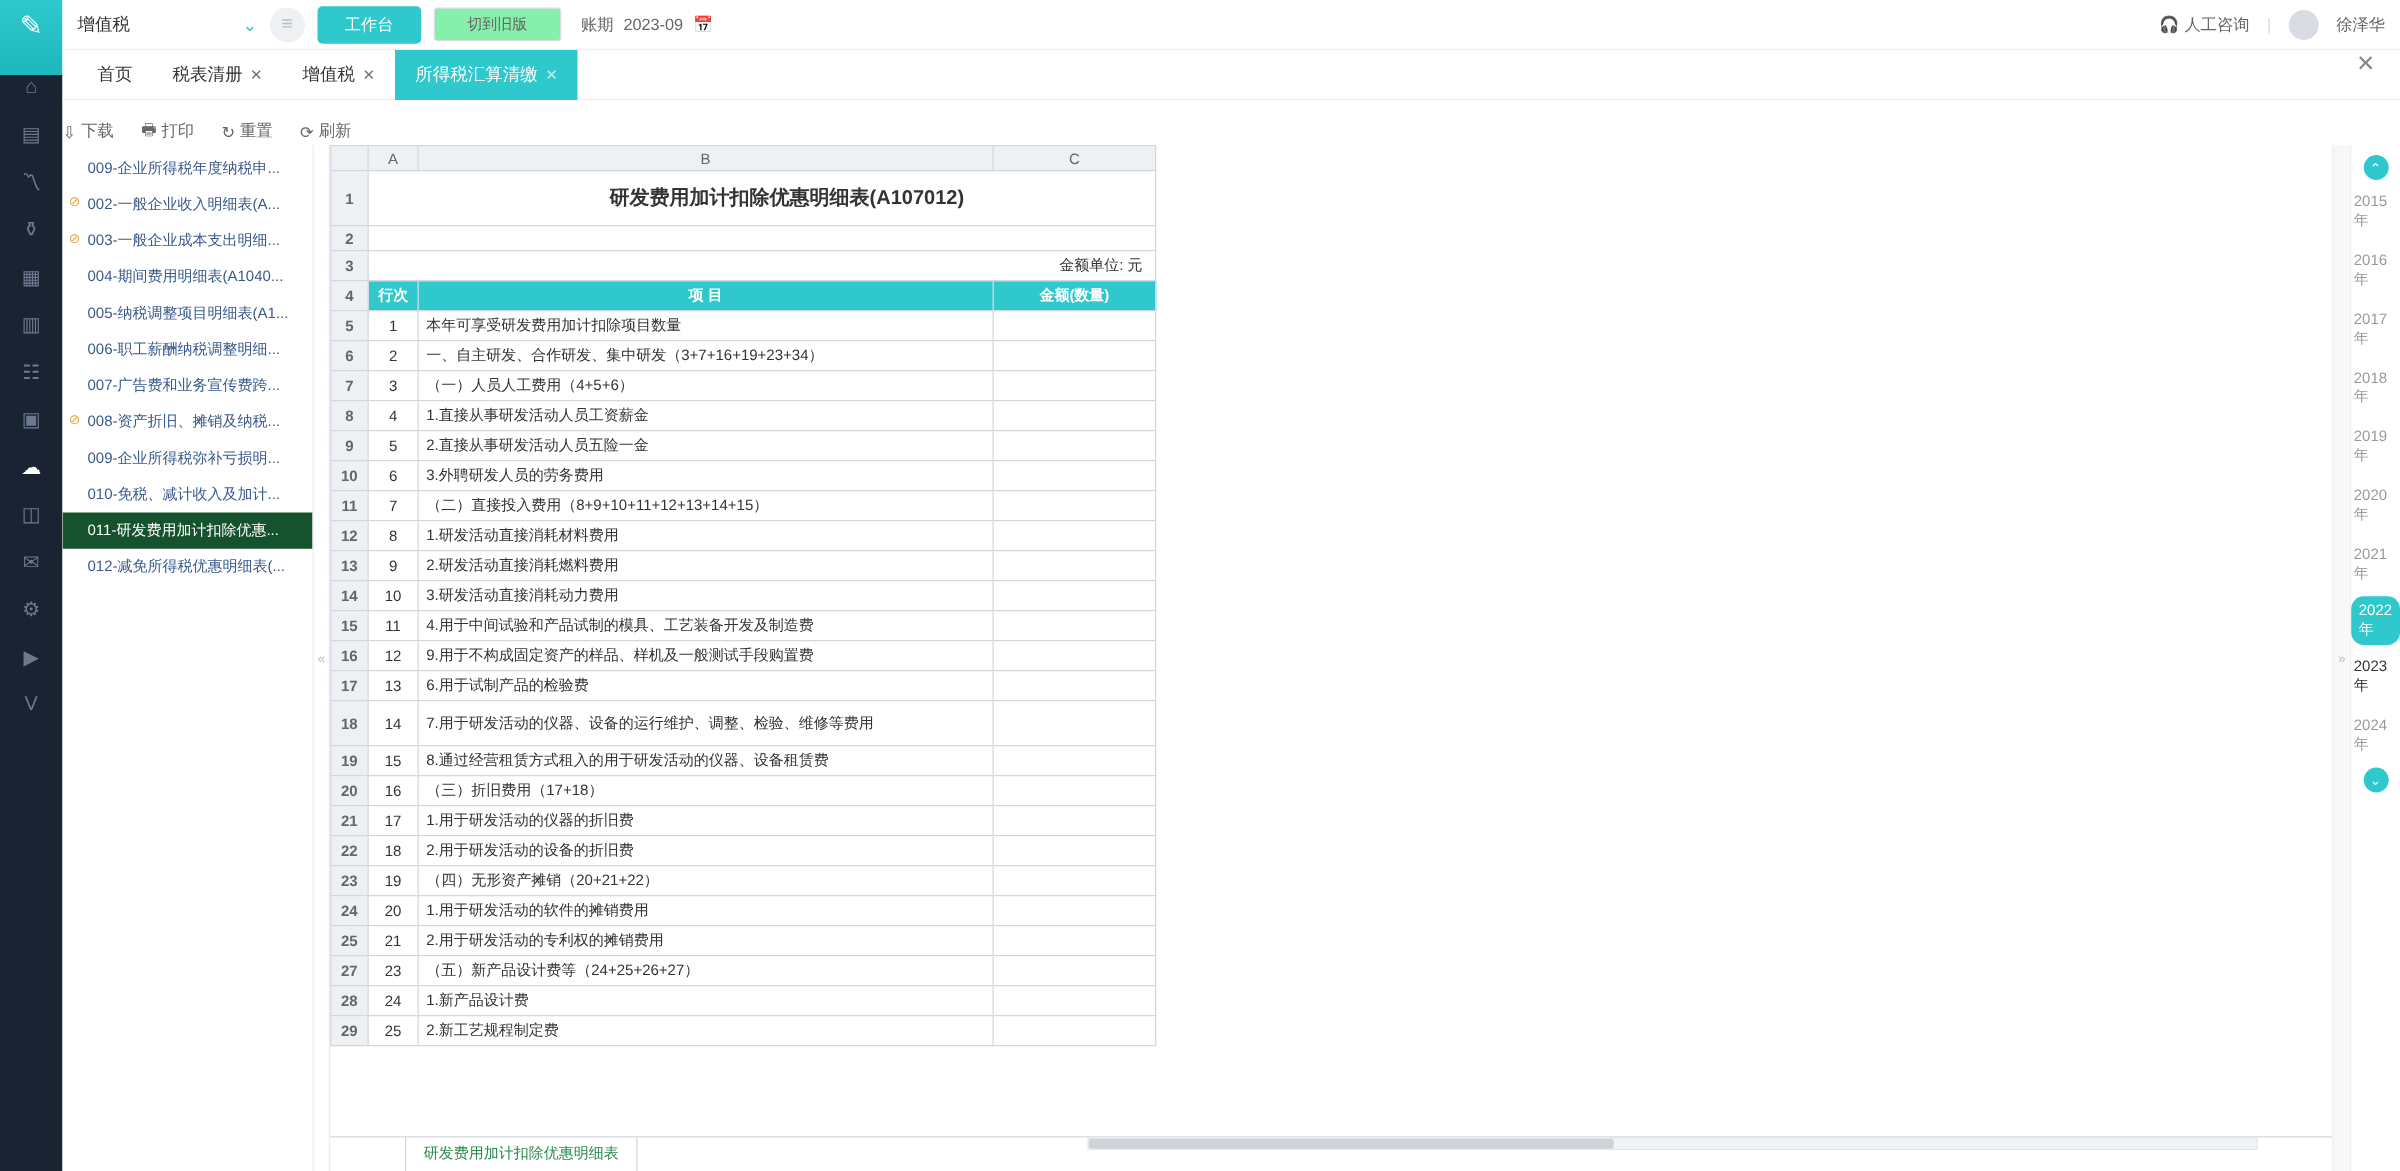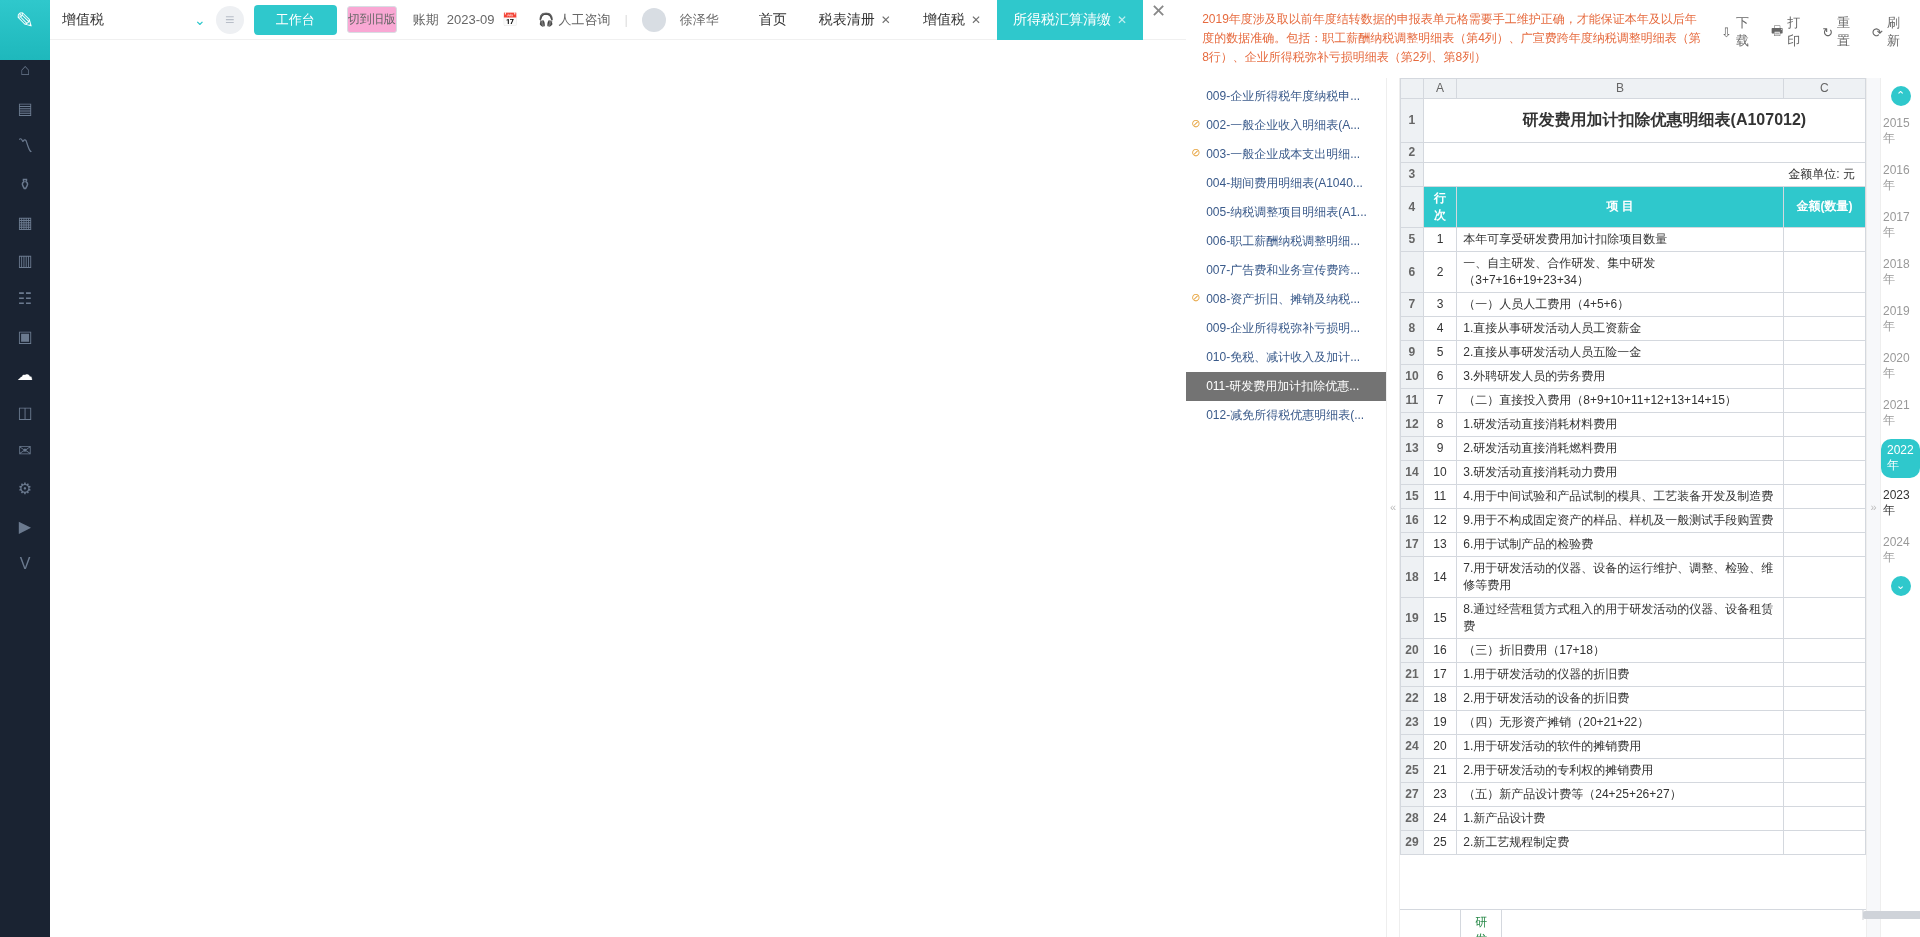--- a/index.html
+++ b/index.html
@@ -2,47 +2,47 @@
 <html><head>
 <meta charset="utf-8">
 <style>
 * { margin: 0; padding: 0; box-sizing: border-box; font-family: "Microsoft YaHei", sans-serif; }
 body { background: #f5f7fa; overflow: hidden; }
 .app { display: flex; height: 937px; width: 1920px; }
 .left-rail { width: 50px; background: linear-gradient(180deg, #2fc8cc 0%, #1eb8bc 60px, #1a2332 60px, #1a2332 100%); display: flex; flex-direction: column; align-items: center; padding-top: 8px; gap: 18px; }
 .left-rail .logo { color: #fff; font-size: 22px; margin-bottom: 8px; }
 .left-rail .rail-icon { width: 20px; height: 20px; color: #6b7a8f; cursor: pointer; display:flex; align-items:center; justify-content:center; }
 .left-rail .rail-icon.active { color: #fff; }
-.main { flex: 1; display: flex; flex-direction: row; background: #fff; min-width: 0; }
+.main { flex: 1; display: flex; flex-direction: column; background: #fff; min-width: 0; }
 .topbar { height: 40px; display: flex; align-items: center; padding: 0 12px; border-bottom: 1px solid #f0f0f0; gap: 10px; }
 .dropdown { display: flex; align-items: center; gap: 90px; color: #333; font-size: 14px; cursor: pointer; }
 .chev { color: #2fc8cc; font-size: 14px; }
 .circle-btn { width: 28px; height: 28px; border-radius: 50%; background: #eef0f3; display: flex; align-items: center; justify-content: center; color: #b8bec8; cursor: pointer; }
 .pill-btn { background: #2fc8cc; color: #fff; border: none; border-radius: 4px; padding: 6px 22px; font-size: 13px; cursor: pointer; }
-.outline-btn { background: #f9a8d4; border: 1px solid #d8dde3; color: #666; border-radius: 3px; padding: 4px 0; font-size: 12px; cursor: pointer; }
+.outline-btn { background: #86efac; border: 1px solid #d8dde3; color: #666; border-radius: 3px; padding: 4px 26px; font-size: 12px; cursor: pointer; }
 .period { display: flex; align-items: center; gap: 8px; color: #666; font-size: 13px; margin-left: 6px; }
 .cal-icon { color: #2fc8cc; }
 .spacer { flex: 1; }
 .top-right { display: flex; align-items: center; gap: 14px; color: #666; font-size: 13px; }
 .avatar { width: 24px; height: 24px; border-radius: 50%; background: #d8dde3; display: inline-block; }
 .tabs { height: 40px; display: flex; align-items: flex-start; padding: 0 12px; border-bottom: 1px solid #f0f0f0; position: relative; }
 .tab { padding: 0 16px; height: 40px; display: flex; align-items: center; gap: 6px; font-size: 14px; color: #333; cursor: pointer; }
 .tab.active { background: #2fc8cc; color: #fff; }
 .tab .close { font-size: 12px; opacity: 0.7; }
 .tabs .close-all { margin-left: auto; font-size: 18px; color: #888; cursor: pointer; padding: 0 8px; }
 .warning-bar { padding: 10px 16px; color: #e66a3e; font-size: 12px; line-height: 1.6; max-width: 820px; }
 .actions { padding: 14px 20px 0 0; display: flex; gap: 22px; color: #666; font-size: 13px; }
 .actions .act { display: flex; align-items: center; gap: 4px; cursor: pointer; }
 .content-top { display: flex; justify-content: space-between; align-items: flex-start; }
 .body-wrap { flex: 1; display: flex; flex-direction: column; min-width: 0; }
 .body { flex: 1; display: flex; min-height: 0; }
 .tree { width: 200px; border-right: 0px solid #eee; overflow-y: auto; font-size: 12px; color: #3a5a8a; padding: 4px 0; }
 .tree .node { padding: 6px 10px 6px 20px; white-space: nowrap; overflow: hidden; text-overflow: ellipsis; cursor: pointer; position: relative; }
 .tree .node.warn::before { content: "⊘"; position: absolute; left: 5px; color: #e6a23c; font-size: 11px; }
-.tree .node.active { background: #737373; color: #fff; }
+.tree .node.active { background: #14532d; color: #fff; }
 .collapse-handle { width: 14px; display: flex; align-items: center; justify-content: center; color: #bbb; font-size: 11px; border-left: 1px solid #eee; border-right: 1px solid #eee; cursor: pointer; }
 .sheet-wrap { flex: 1; display: flex; flex-direction: column; min-width: 0; }
 .sheet { flex: 1; overflow: auto; position: relative; }
 table.grid { border-collapse: collapse; font-size: 12px; color: #333; table-layout: fixed; }
 table.grid th, table.grid td { border: 1px solid #d4d8de; padding: 0; }
 table.grid .colhdr { background: #eef1f4; color: #666; text-align: center; font-weight: normal; height: 20px; }
 table.grid .rowhdr { background: #eef1f4; color: #666; text-align: center; width: 30px; height: 20px; }
 table.grid .cell { padding: 3px 6px; height: 20px; background:#fff; }
 .title-row td.cell { text-align: center; font-size: 16px; font-weight: 600; height: 44px; padding-left: 46px; }
 .unit-row td.cell { text-align: right; padding-right: 10px; }
@@ -119,21 +119,20 @@
         </div>
         <div class="tab active">
           <span>所得税汇算清缴</span>
           <span class="close">✕</span>
         </div>
         <div class="close-all">✕</div>
       </div>
 
     <div class="body-wrap">
       <div class="content-top">
-        <div class="warning-bar">2019年度涉及取以前年度结转数据的申报表单元格需要手工维护正确，才能保证本年及以后年度的数据准确。包括：职工薪酬纳税调整明细表（第4列）、广宣费跨年度纳税调整明细表（第8行）、企业所得税弥补亏损明细表（第2列、第8列）</div>
         <div class="actions">
           <span class="act">⇩ <span>下载</span></span>
           <span class="act">🖶 <span>打印</span></span>
           <span class="act">↻ <span>重置</span></span>
           <span class="act">⟳ <span>刷新</span></span>
         </div>
       </div>
 
       <div class="body">
         <div class="tree" id="tree">

